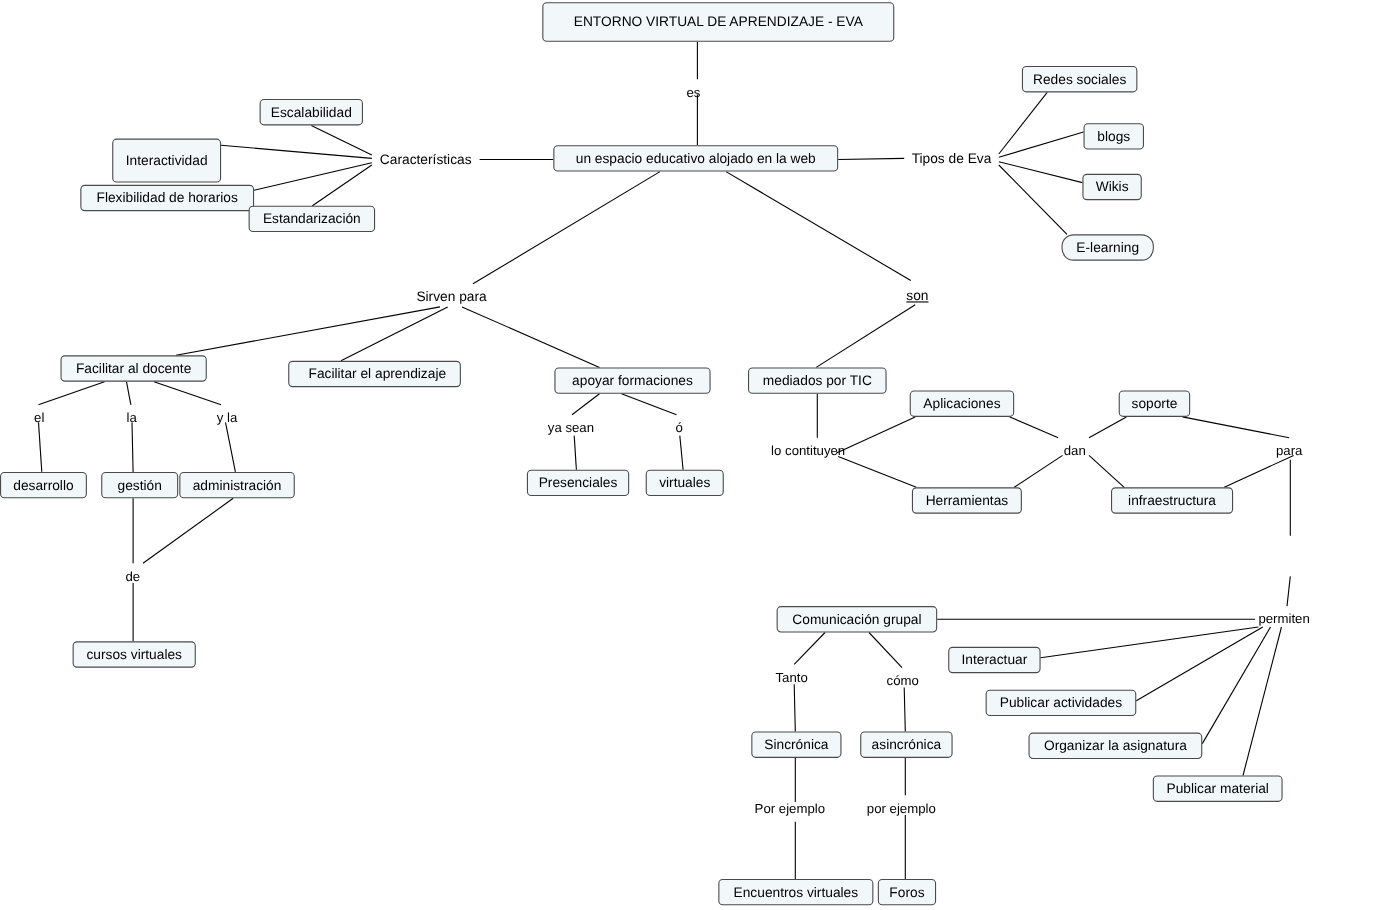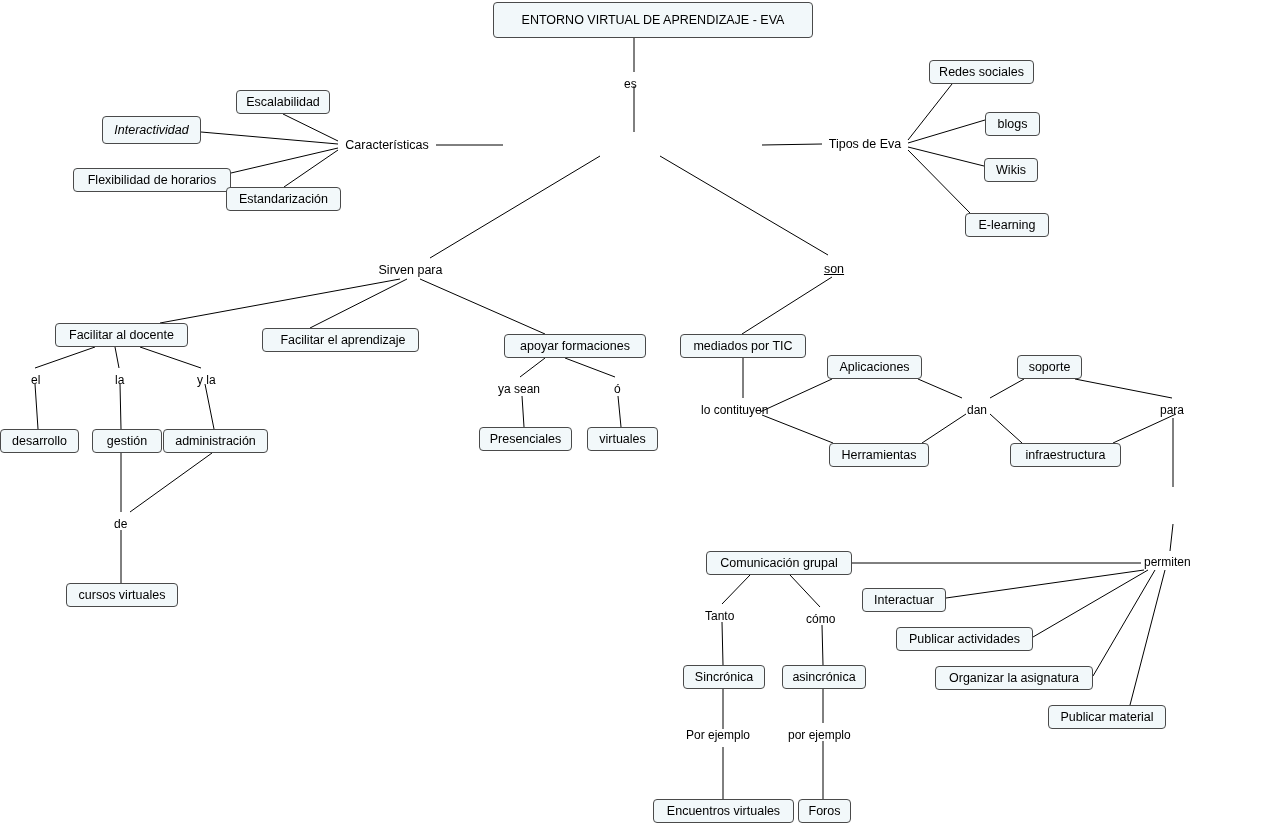--- a/index.html
+++ b/index.html
@@ -135,48 +135,51 @@
       <line x1="723" y1="747" x2="723" y2="799"></line>
 
       <line x1="823" y1="689" x2="823" y2="723"></line>
       <line x1="823" y1="741" x2="823" y2="799"></line>
     </g>
   </svg>
 
   <div class="node" style="left:493px;top:2px;width:320px;height:36px;">
       <span>ENTORNO VIRTUAL DE APRENDIZAJE - EVA</span>
     </div>
+  <div class="node" style="left:503px;top:132px;width:259px;height:24px;">
+      <span>un espacio educativo alojado en la web</span>
+    </div>
   <div class="node" style="left:338px;top:136px;width:98px;height:18px;border:none;background:transparent;">
       <span>Características</span>
     </div>
   <div class="node" style="left:236px;top:90px;width:94px;height:24px;">
       <span>Escalabilidad</span>
     </div>
-  <div class="node" style="left:102px;top:116px;width:99px;height:28px;font-style:italic;">
+  <div class="node" style="left:102px;top:126px;width:99px;height:40px;">
       <span>Interactividad</span>
     </div>
   <div class="node" style="left:73px;top:168px;width:158px;height:24px;">
       <span>Flexibilidad de horarios</span>
     </div>
   <div class="node" style="left:226px;top:187px;width:115px;height:24px;">
       <span>Estandarización</span>
     </div>
   <div class="node" style="left:822px;top:135px;width:86px;height:18px;border:none;background:transparent;">
       <span>Tipos de Eva</span>
     </div>
   <div class="node" style="left:929px;top:60px;width:105px;height:24px;">
       <span>Redes sociales</span>
     </div>
   <div class="node" style="left:985px;top:112px;width:55px;height:24px;">
       <span>blogs</span>
     </div>
   <div class="node" style="left:984px;top:158px;width:54px;height:24px;">
       <span>Wikis</span>
     </div>
-  <div class="node" style="left:965px;top:213px;width:84px;height:24px;">
+  <div class="node" style="left:965px;top:213px;width:84px;height:24px;border-radius:11px;">
       <span>E-learning</span>
     </div>
   <div class="node" style="left:373px;top:261px;width:75px;height:18px;border:none;background:transparent;">
       <span>Sirven para</span>
     </div>
   <div class="node" style="left:55px;top:323px;width:133px;height:24px;text-align:right;">
       <span>Facilitar al docente</span>
     </div>
   <div class="node" style="left:262px;top:328px;width:157px;height:24px;padding-left:12px;">
       <span>Facilitar el aprendizaje</span>

